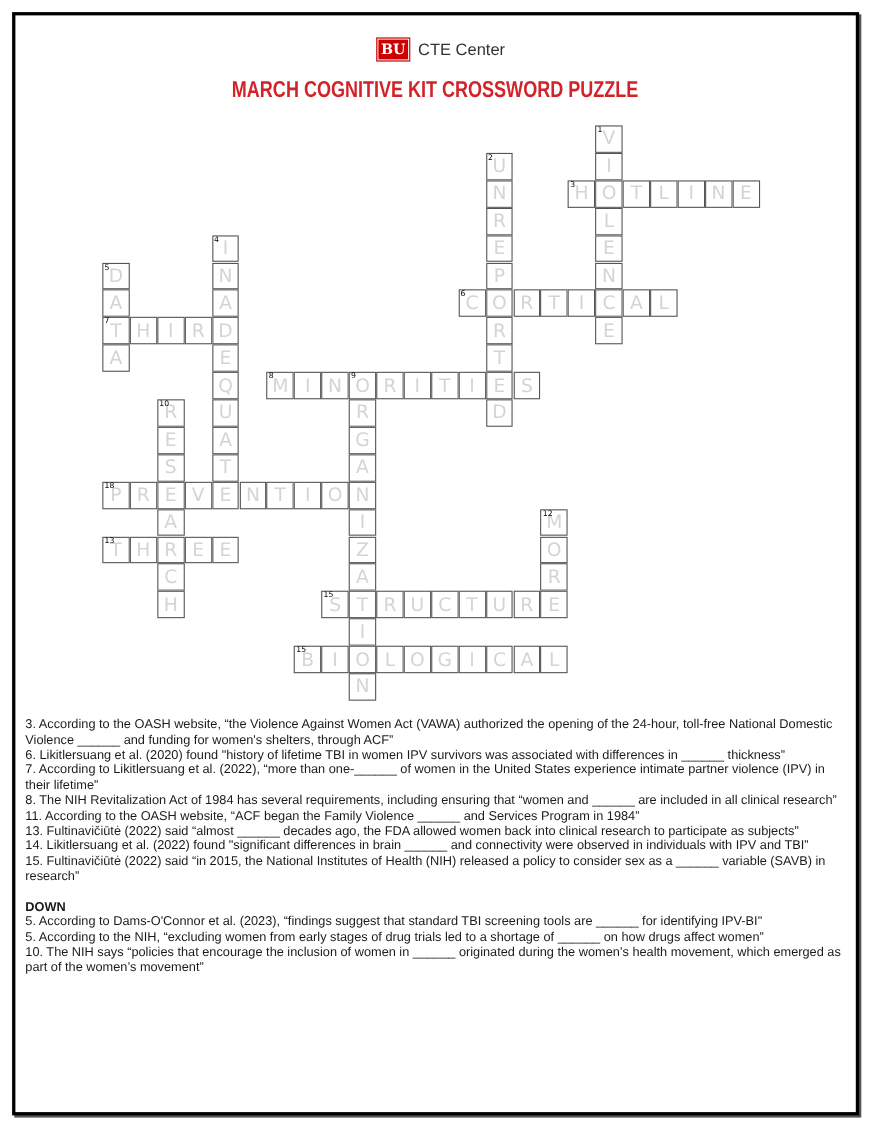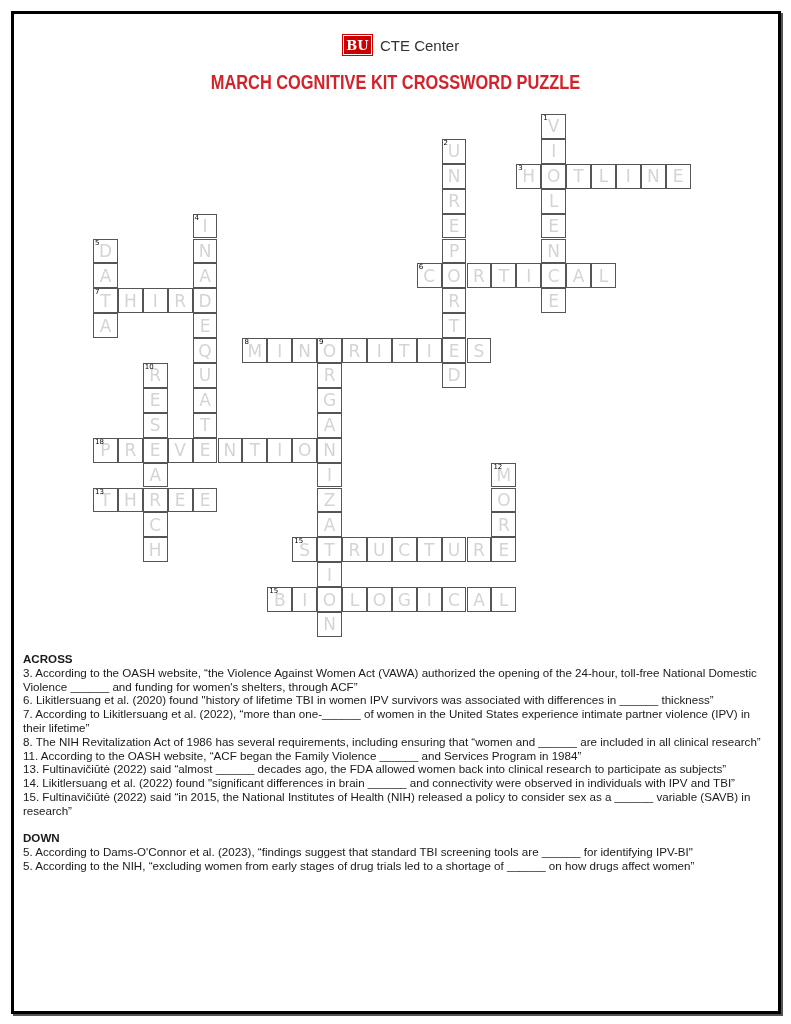--- a/index.html
+++ b/index.html
@@ -359,30 +359,30 @@
     </div>
     <div class="cell" style="left: 466.5px; top: 587.1px;">
       <span>A</span>
     </div>
     <div class="cell" style="left: 491.4px; top: 587.1px;">
       <span>L</span>
     </div>
   </div>
 
 <div class="clues">
-  <h3>ACROSS</h3>
   <div id="across-list">
     <p>3. According to the OASH website, “the Violence Against Women Act (VAWA) authorized the opening of the 24-hour, toll-free National Domestic Violence ______ and funding for women's shelters, through ACF”</p>
     <p>6. Likitlersuang et al. (2020) found "history of lifetime TBI in women IPV survivors was associated with differences in ______ thickness”</p>
     <p>7. According to Likitlersuang et al. (2022), “more than one-______ of women in the United States experience intimate partner violence (IPV) in their lifetime”</p>
-    <p>8. The NIH Revitalization Act of 1986 has several requirements, including ensuring that “women and ______ are included in all clinical research”</p>
+    <p>8. The NIH Revitalization Act of 1984 has several requirements, including ensuring that “women and ______ are included in all clinical research”</p>
     <p>11. According to the OASH website, “ACF began the Family Violence ______ and Services Program in 1984”</p>
     <p>13. Fultinavičiūtė (2022) said “almost ______ decades ago, the FDA allowed women back into clinical research to participate as subjects”</p>
     <p>14. Likitlersuang et al. (2022) found "significant differences in brain ______ and connectivity were observed in individuals with IPV and TBI”</p>
     <p>15. Fultinavičiūtė (2022) said “in 2015, the National Institutes of Health (NIH) released a policy to consider sex as a ______ variable (SAVB) in research”</p>
   </div>
   <div class="spacer"></div>
   <h3>DOWN</h3>
   <div id="down-list">
     <p>5. According to Dams-O'Connor et al. (2023), “findings suggest that standard TBI screening tools are ______ for identifying IPV-BI"</p>
     <p>5. According to the NIH, “excluding women from early stages of drug trials led to a shortage of ______ on how drugs affect women”</p>
+    <p>10. The NIH says “policies that encourage the inclusion of women in ______ originated during the women’s health movement, which emerged as part of the women’s movement”</p>
   </div>
 </div>
 
 </body></html>

